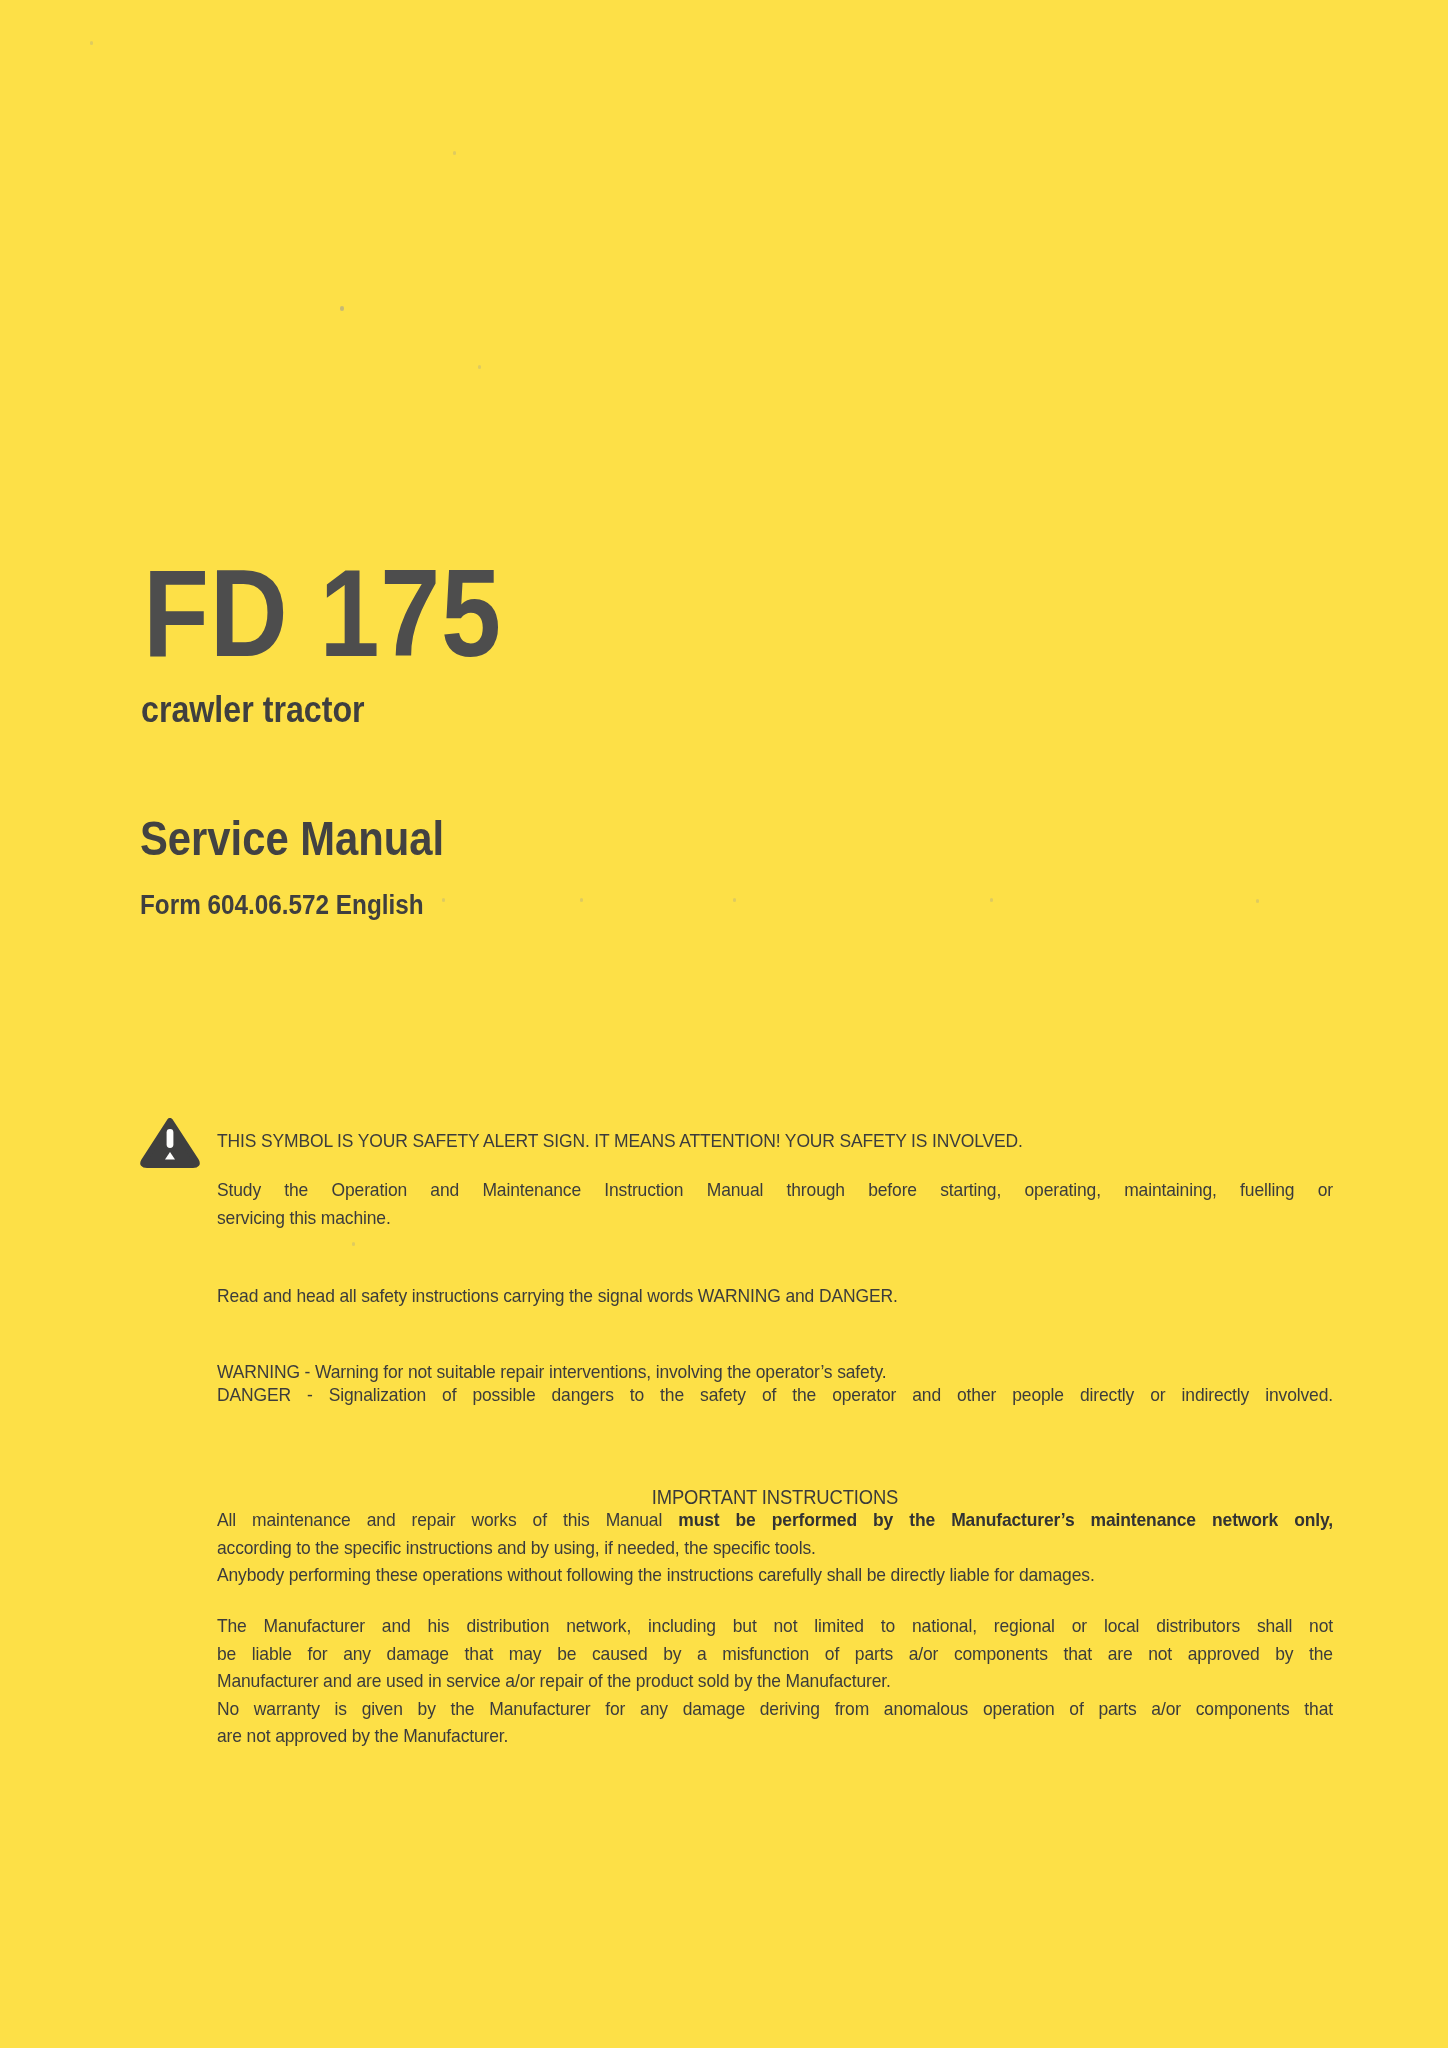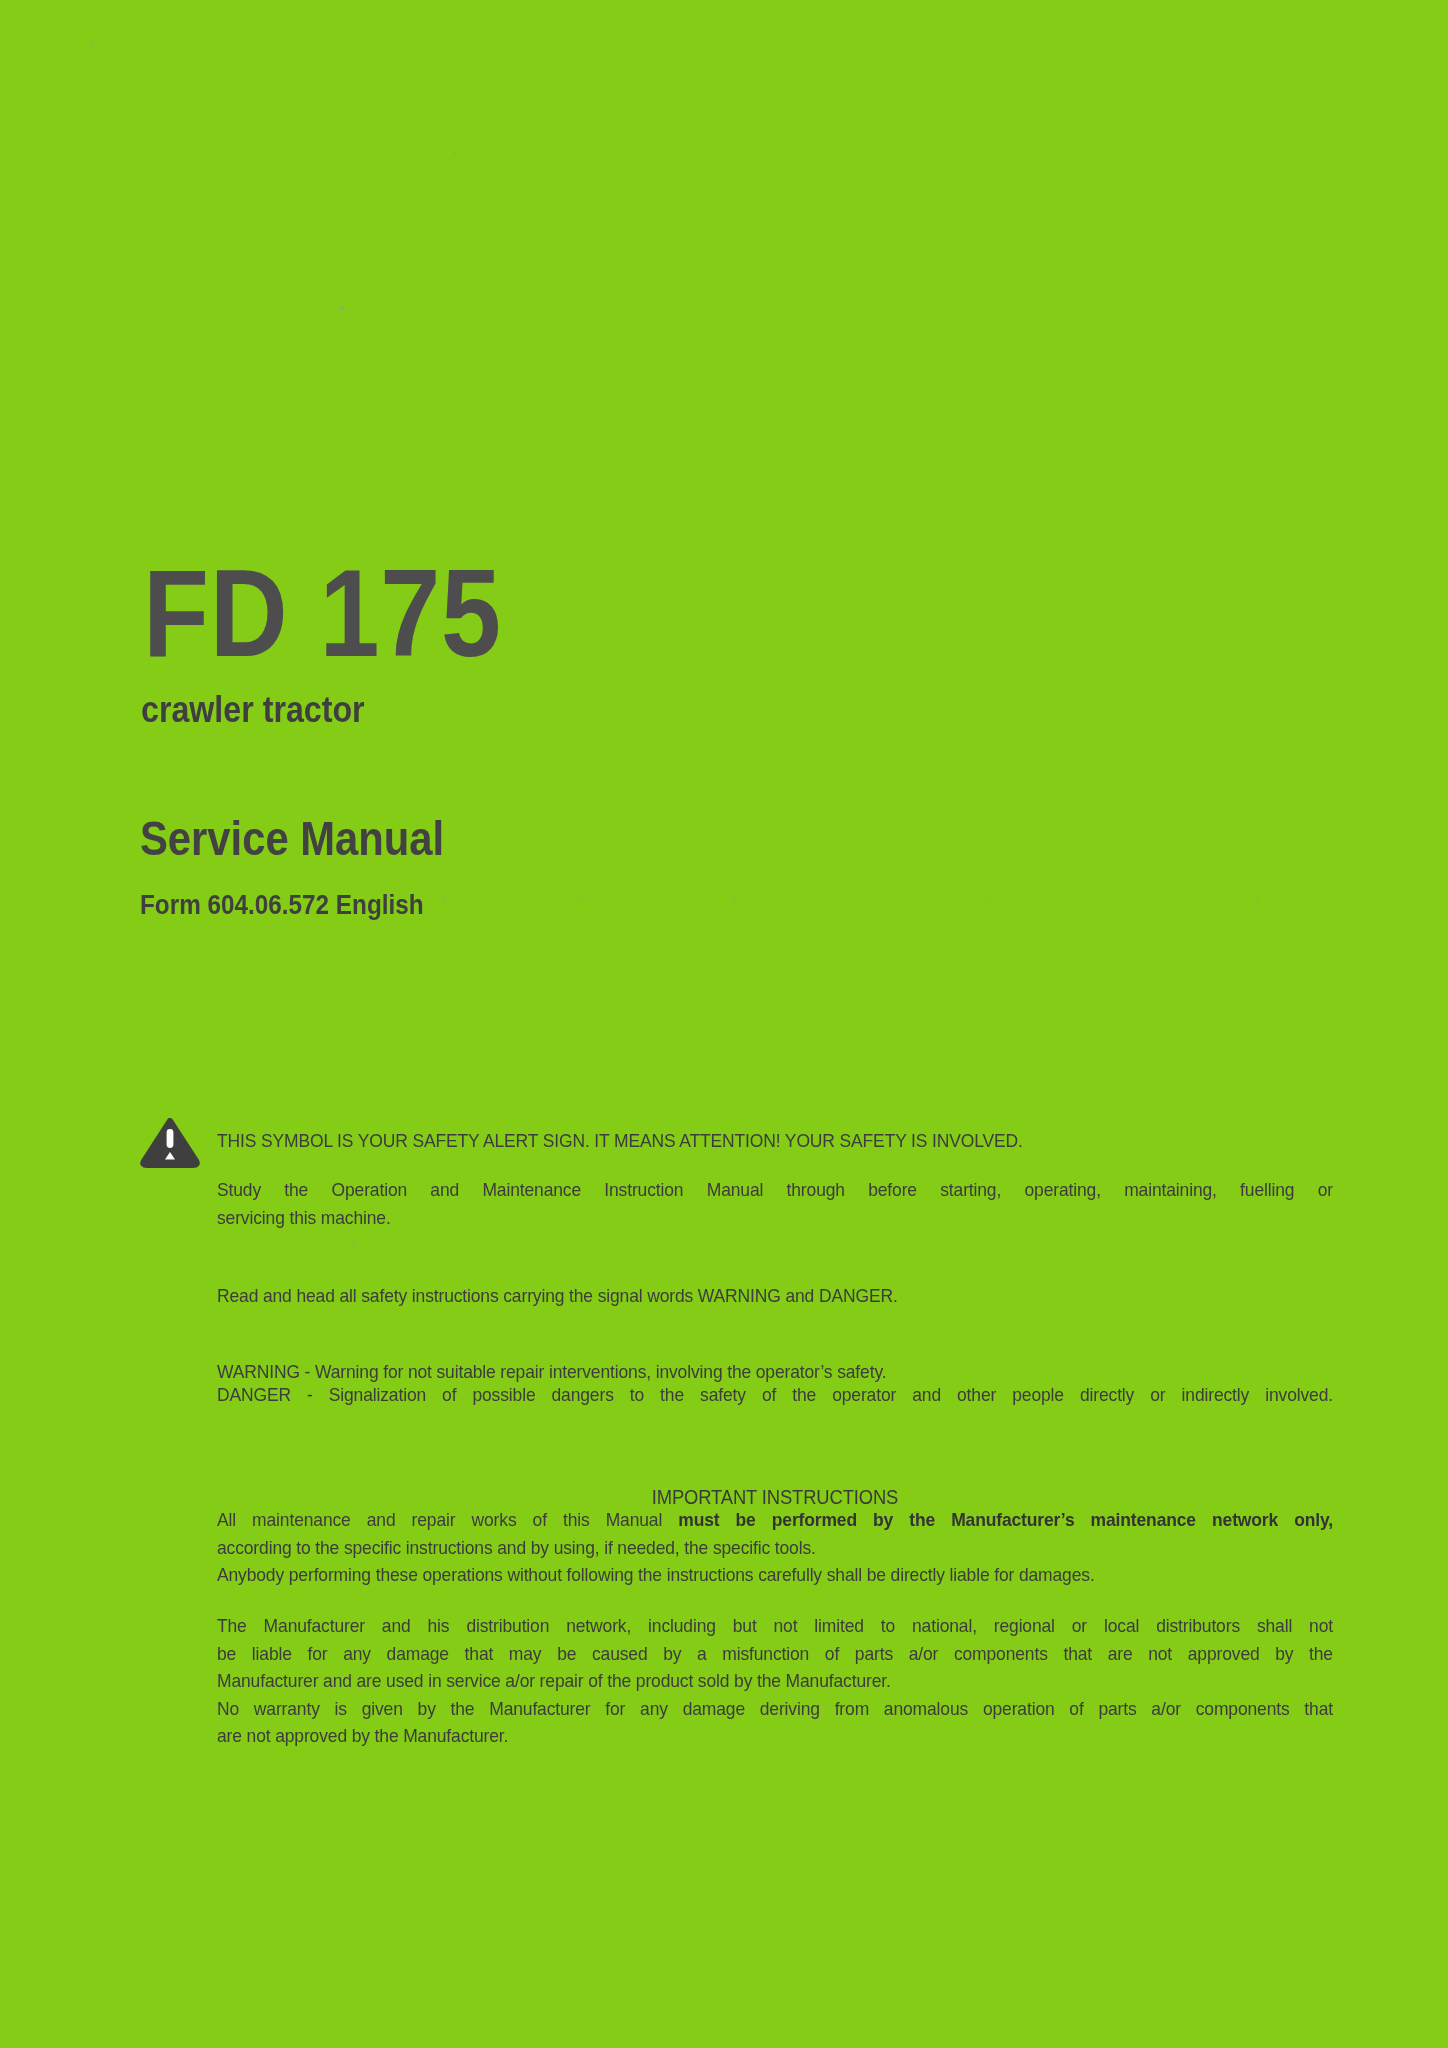--- a/index.html
+++ b/index.html
@@ -1,20 +1,20 @@
 <!DOCTYPE html>
 <html><head>
 <meta charset="utf-8">
 <style>
   html,body{margin:0;padding:0;background:#e8e8e6;}
   .page{
     position:relative;
     width:1448px;height:2048px;
     margin:0 auto;
-    background:#84cc16;
+    background:#fde047;
     overflow:hidden;
     font-family:"Liberation Sans", sans-serif;
     color:#3c3c3c;
   }
   
   .t-model{
     position:absolute;left:143px;top:551px;
     font-size:124px;font-weight:bold;line-height:1;
     color:#4d4d4d;letter-spacing:1px;
     transform:scaleX(0.87);transform-origin:0 0;

